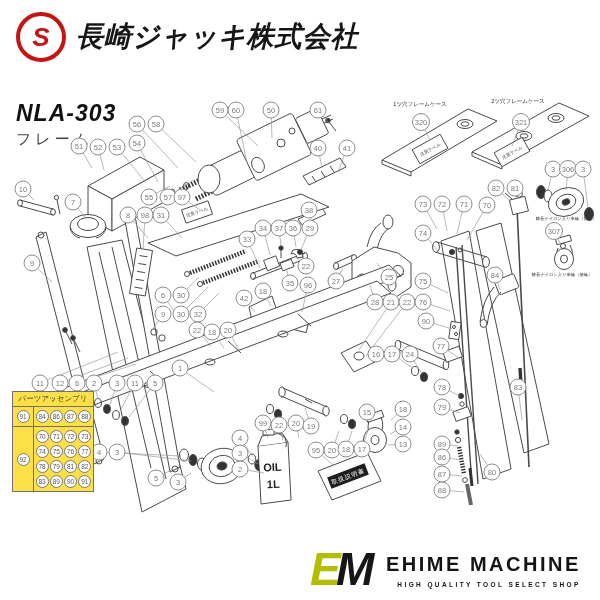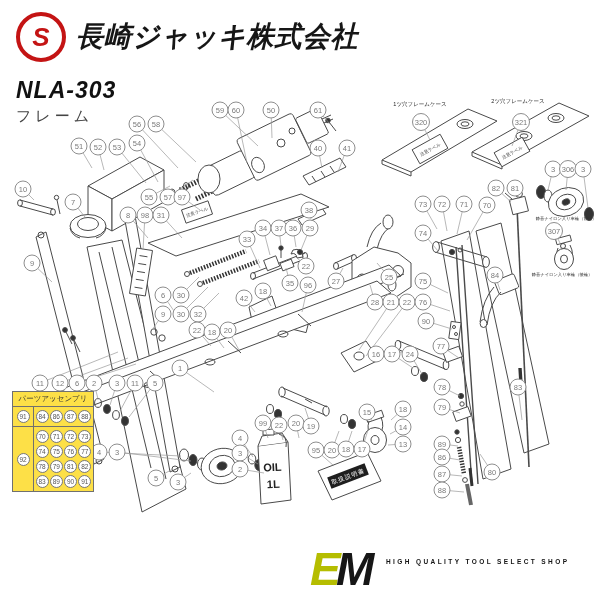--- a/index.html
+++ b/index.html
@@ -6,21 +6,21 @@
   .stage{position:relative;width:600px;height:600px;background:#fff;overflow:hidden;
          font-family:"Liberation Sans",sans-serif;}
   
   .hdr{position:absolute;left:16px;top:12px;display:flex;align-items:center;gap:10px;}
   .hdr-logo{width:42px;height:42px;border:4px solid #c41414;border-radius:50%;
             display:flex;align-items:center;justify-content:center;
             color:#c41414;font-weight:bold;font-style:italic;font-size:26px;line-height:1;}
   .hdr-name{font-size:27px;font-weight:bold;font-style:italic;color:#161616;letter-spacing:1px;
             transform:scaleY(1.05);white-space:nowrap;}
   
-  .model{position:absolute;left:16px;top:77px;}
+  .model{position:absolute;left:16px;top:100px;}
   .model-code{font-size:23px;font-weight:bold;font-style:italic;color:#111;letter-spacing:1px;}
   .model-name{font-size:15px;color:#444;letter-spacing:4px;margin-top:3px;}
   
   #diagram{position:absolute;left:0;top:0;}
   #diagram path,#diagram rect,#diagram ellipse,#diagram circle,#diagram line{vector-effect:non-scaling-stroke;}
   .lw{stroke:#4a4a4a;stroke-width:1;fill:none;}
   #leader-lines line{stroke:#9a9a9a;stroke-width:0.7;}
   #callout-circles circle{fill:#fff;stroke:#8e8e8e;stroke-width:1;}
   #callout-circles text{fill:#7a7a7a;font-size:7.5px;text-anchor:middle;
        font-family:"Liberation Sans",sans-serif;}
@@ -907,17 +907,18 @@
         </div>
       </div>
   </div>
 
   <div class="footer">
     <svg width="68" height="52" viewBox="0 0 68 52">
       <text x="0" y="42" font-family="Liberation Sans, sans-serif" font-size="46" font-weight="bold" font-style="italic" fill="#b5bd00">E</text>
       <text x="26" y="42" font-family="Liberation Sans, sans-serif" font-size="46" font-weight="bold" font-style="italic" fill="#161616">M</text>
     </svg>
     <div class="brand-block">
+      <div class="brand">EHIME MACHINE</div>
       <div class="tagline">HIGH QUALITY TOOL SELECT SHOP</div>
     </div>
   </div>
 
 </div>
 
 </body></html>

